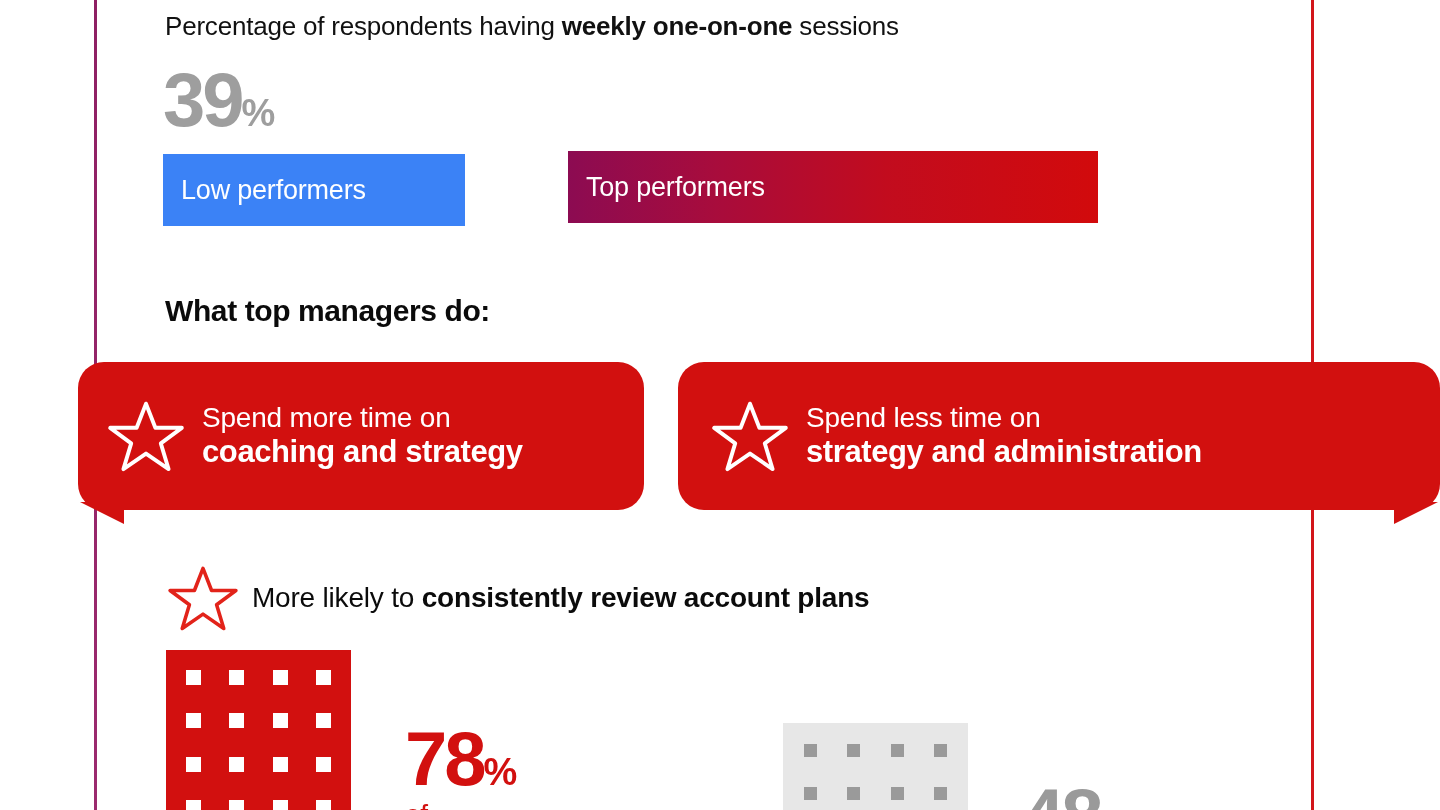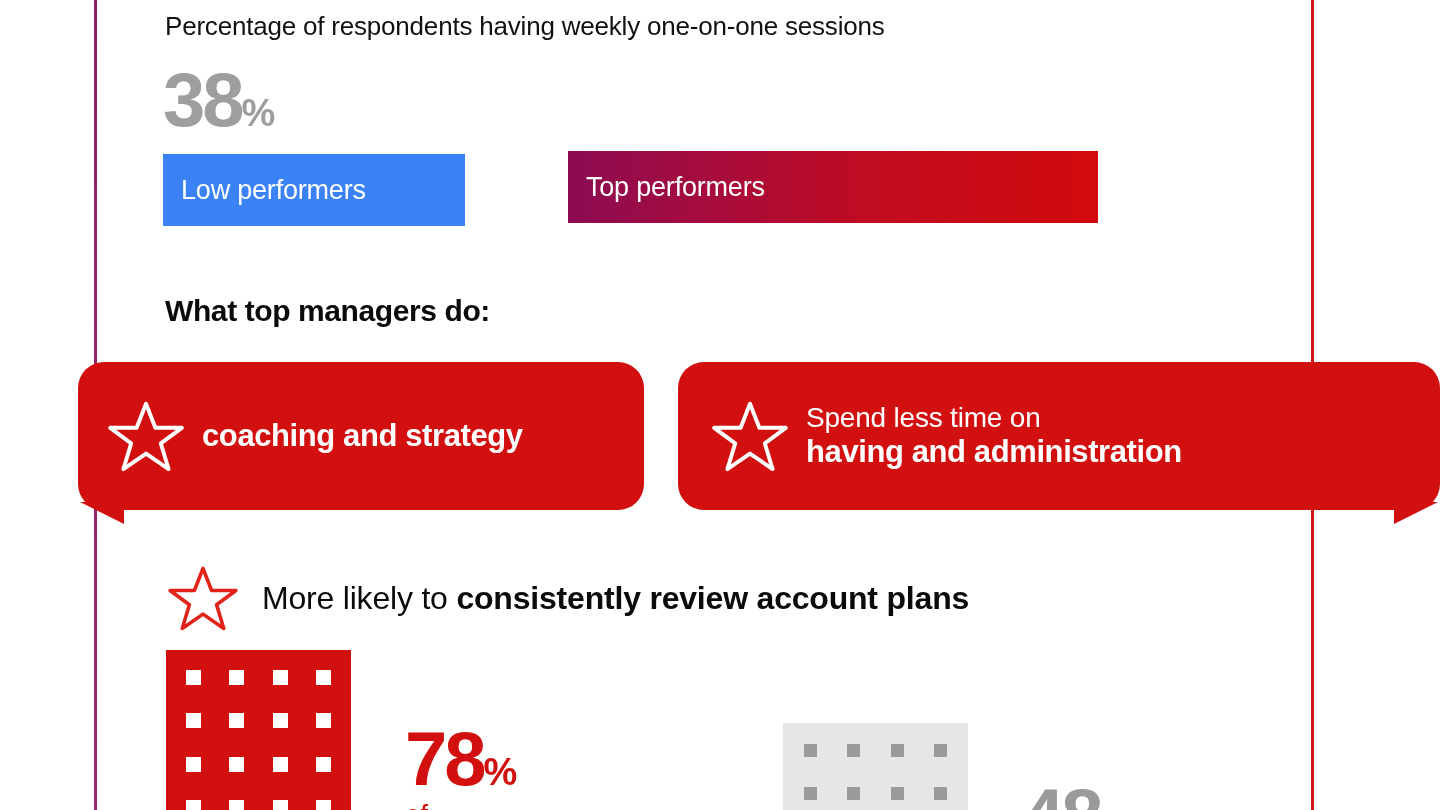--- a/index.html
+++ b/index.html
@@ -38,21 +38,21 @@
     position: absolute;
     left: 165px;
     top: 8px;
     font-size: 26px;
     line-height: 36px;
     color: #111111;
     font-weight: 400;
     letter-spacing: -0.2px;
     white-space: nowrap;
   }
-  .kicker b { font-weight: 400; }
+  .kicker b { font-weight: 700; }
 
   
   .bignum {
     position: absolute;
     font-weight: 700;
     letter-spacing: -3px;
     line-height: 1;
     white-space: nowrap;
   }
   .bignum .val { font-size: 76px; }
@@ -146,22 +146,22 @@
   
   .review-line {
     position: absolute;
     left: 160px;
     top: 555px;
     display: flex;
     align-items: center;
   }
   .review-line .star-wrap { width: 86px; height: 86px; }
   .review-line .review-text {
-    margin-left: 16px;
-    font-size: 32px;
+    margin-left: 6px;
+    font-size: 28px;
     color: #0B0B0B;
     letter-spacing: -0.2px;
     white-space: nowrap;
   }
   .review-line .review-text b { font-weight: 700; }
 
   
   .grid-icon {
     position: absolute;
     display: grid;
@@ -218,53 +218,54 @@
 </head>
 <body>
 
 <div id="canvas">
 
   <div class="rule rule-left"></div>
   <div class="rule rule-right"></div>
 
   <div class="kicker"><span>Percentage of respondents having </span><b>weekly one-on-one</b><span> sessions</span></div>
 
-  <div class="bignum bignum-low"><span class="val">38</span><span class="pct">%</span></div>
+  <div class="bignum bignum-low"><span class="val">39</span><span class="pct">%</span></div>
   <div class="bar bar-low">
     <span class="bar-label">Low performers</span>
   </div>
 
   <div class="bar bar-top">
     <span class="bar-label">Top performers</span>
   </div>
 
   <div class="section-head">What top managers do:</div>
 
   <div class="bubble bubble-left">
     <span class="tail"></span>
     <span class="star-wrap">
       <svg viewBox="0 0 100 95" width="78" height="74" aria-hidden="true">
         <polygon points="50,6 62,37 96,37 69,57 79,90 50,70 21,90 31,57 4,37 38,37" fill="none" stroke="#ffffff" stroke-width="5" stroke-linejoin="round"></polygon>
       </svg>
     </span>
     <span class="bubble-text">
+      <span class="l1">Spend more time on</span>
       <span class="l2">coaching and strategy</span>
     </span>
   </div>
 
   <div class="bubble bubble-right">
     <span class="tail"></span>
     <span class="star-wrap">
       <svg viewBox="0 0 100 95" width="78" height="74" aria-hidden="true">
         <polygon points="50,6 62,37 96,37 69,57 79,90 50,70 21,90 31,57 4,37 38,37" fill="none" stroke="#ffffff" stroke-width="5" stroke-linejoin="round"></polygon>
       </svg>
     </span>
     <span class="bubble-text">
       <span class="l1">Spend less time on</span>
-      <span class="l2">having and administration</span>
+      <span class="l2">strategy and administration</span>
     </span>
   </div>
 
   <div class="review-line">
     <span class="star-wrap">
       <svg viewBox="0 0 100 95" width="72" height="68" aria-hidden="true">
         <polygon points="50,6 62,37 96,37 69,57 79,90 50,70 21,90 31,57 4,37 38,37" fill="none" stroke="#E2231A" stroke-width="5" stroke-linejoin="round"></polygon>
       </svg>
     </span>
     <span class="review-text"><span>More likely to </span><b>consistently review account plans</b></span>

